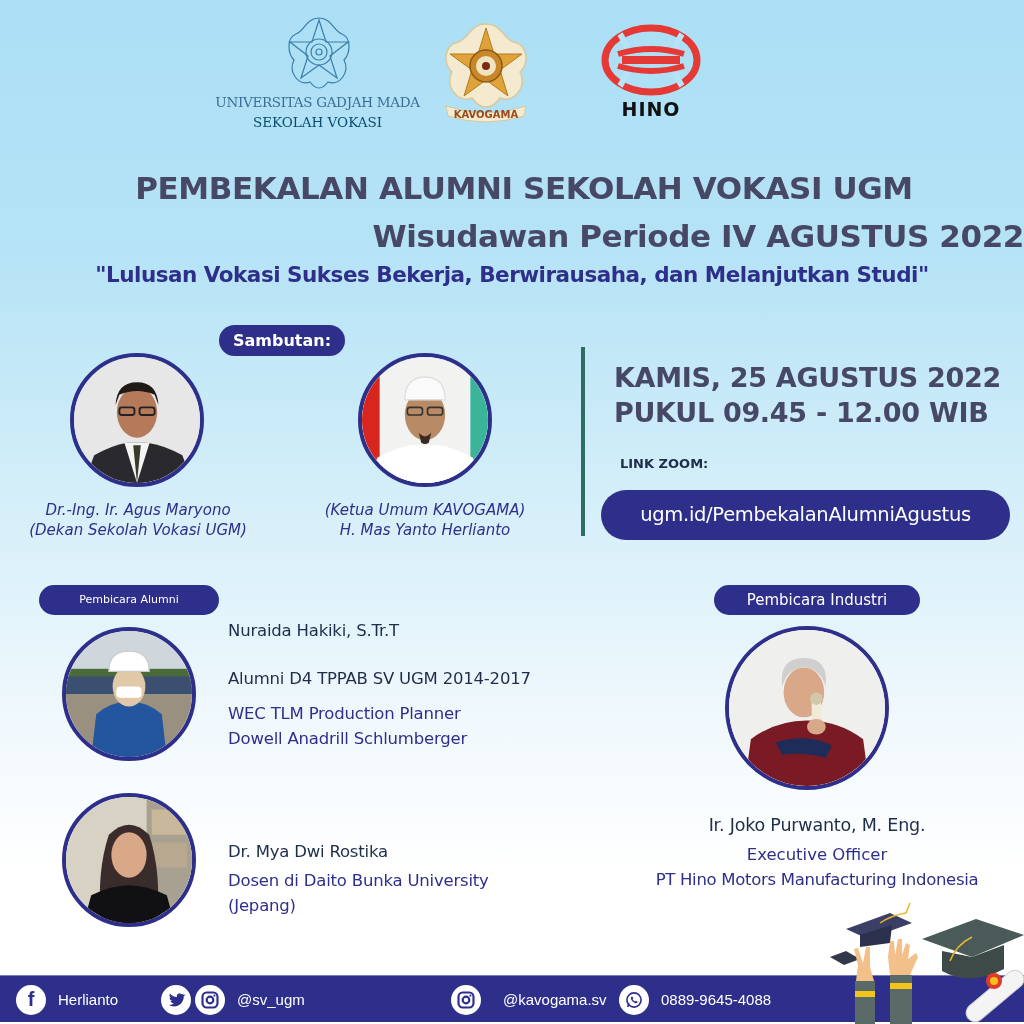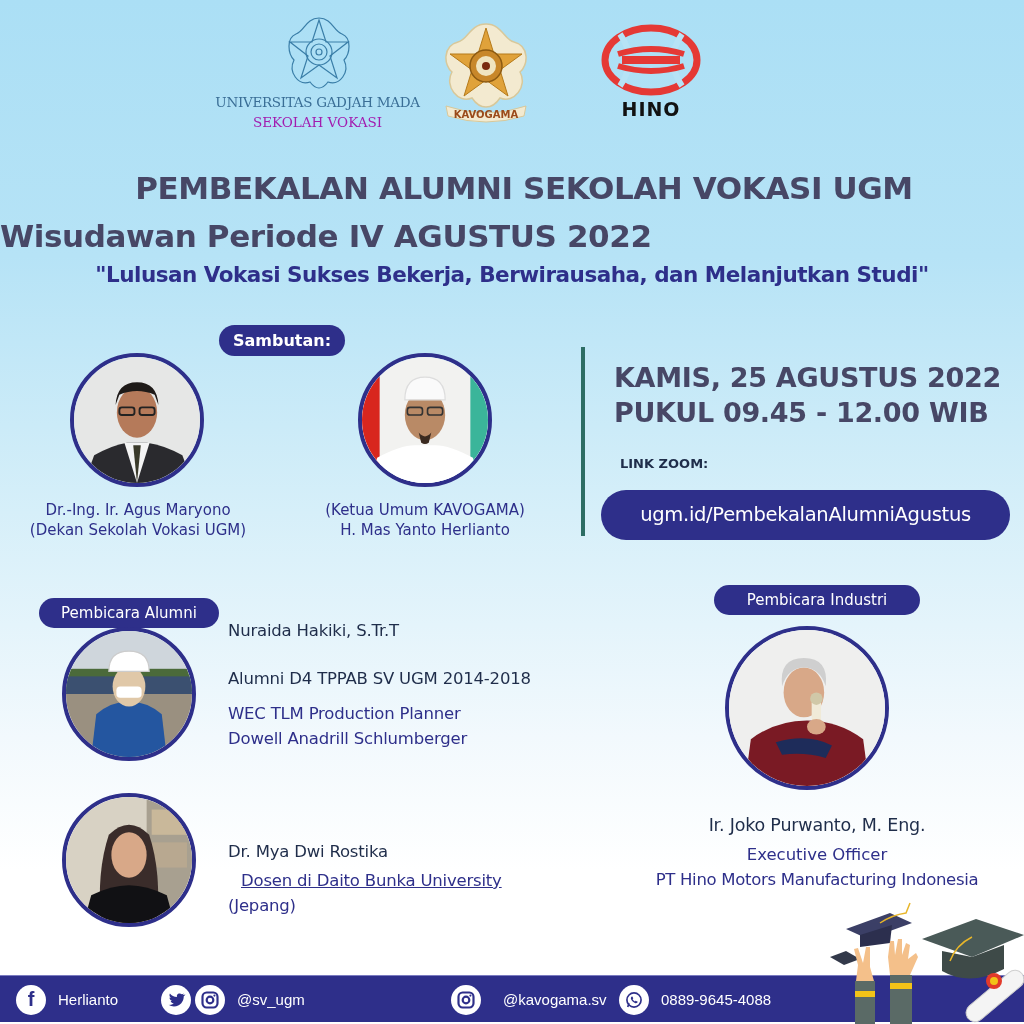--- a/index.html
+++ b/index.html
@@ -9,66 +9,66 @@
     font-family: "DejaVu Sans", sans-serif;
     background: linear-gradient(180deg, #abdff5 0%, #b6e3f6 25%, #d6eff9 50%, #f2f9fd 72%, #ffffff 85%, #ffffff 100%);
     color: #3f3f5f;
   }
   .abs { position: absolute; }
 
   
   .ugm-logo { left: 210px; top: 14px; width: 215px; height: 120px; text-align: center; }
   .ugm-emblem { position: absolute; left: 74px; top: 0; width: 70px; height: 80px; }
   .ugm-line1 { position: absolute; left: 0; top: 80px; width: 215px; font-family: "DejaVu Serif", serif; font-size: 13.5px; color: #3a6e96; letter-spacing: -0.3px; text-align: center; }
-  .ugm-line2 { position: absolute; left: 0; top: 100px; width: 215px; font-family: "DejaVu Serif", serif; font-size: 13.5px; color: #a21caf; text-align: center; }
+  .ugm-line2 { position: absolute; left: 0; top: 100px; width: 215px; font-family: "DejaVu Serif", serif; font-size: 13.5px; color: #0c4a6e; text-align: center; }
   .kavo-logo { left: 436px; top: 20px; width: 100px; height: 106px; }
   .hino-logo { left: 598px; top: 24px; width: 106px; height: 96px; }
   .hino-text { position: absolute; left: 0; top: 74px; width: 106px; text-align: center; font-family: "DejaVu Sans", sans-serif; font-weight: bold; font-size: 19px; letter-spacing: 1px; color: #111; }
 
   
   .title1 { left: 0; top: 170px; width: 1024px; text-align: center; font-size: 31px; font-weight: bold; color: #474766; letter-spacing: -0.4px; margin-left: 12px; }
-  .title2 { left: 0; top: 218px; width: 1024px; text-align: left; font-size: 31px; font-weight: bold; color: #474766; letter-spacing: -0.4px; }
+  .title2 { left: 0; top: 218px; width: 1024px; text-align: right; font-size: 31px; font-weight: bold; color: #474766; letter-spacing: -0.4px; }
   .tagline { left: 0; top: 262px; width: 1024px; text-align: center; font-size: 21.5px; color: #2e2f8a; letter-spacing: -0.5px; font-weight: bold; }
 
   
   .pill { background: #2e2f8a; color: #fff; border-radius: 18px; text-align: center; font-weight: bold; }
   .pill-sambutan { left: 219px; top: 325px; width: 126px; height: 31px; font-size: 16px; line-height: 31px; }
-  .pill-alumni { left: 39px; top: 585px; width: 180px; height: 30px; font-size: 15px; line-height: 30px; font-weight: normal; margin-top: 13px; }
+  .pill-alumni { left: 39px; top: 585px; width: 180px; height: 30px; font-size: 11px; line-height: 30px; font-weight: normal; }
   .pill-industri { left: 714px; top: 585px; width: 206px; height: 30px; font-size: 15px; line-height: 30px; font-weight: normal; }
 
   
   .avatar { border-radius: 50%; border: 4px solid #2e2f8a; overflow: hidden; }
   .avatar svg { width: 100%; height: 100%; display: block; }
   .av-agus { left: 70px; top: 353px; width: 134px; height: 134px; }
   .av-mas { left: 358px; top: 353px; width: 134px; height: 134px; }
   .av-nuraida { left: 62px; top: 627px; width: 134px; height: 134px; }
   .av-mya { left: 62px; top: 793px; width: 134px; height: 134px; }
   .av-joko { left: 725px; top: 626px; width: 164px; height: 164px; }
 
   
-  .cap { font-size: 15px; color: #2e2f8a; text-align: center; line-height: 20px; }
+  .cap { font-size: 15px; color: #2e2f8a; text-align: center; line-height: 20px; font-style: italic; }
   .cap-agus { left: 0px; top: 500px; width: 276px; }
   .cap-mas { left: 290px; top: 500px; width: 270px; }
 
   
   .vbar { left: 581px; top: 347px; width: 4px; height: 189px; background: #2d6d64; }
   .date1 { left: 614px; top: 362px; font-size: 27px; font-weight: bold; color: #474766; letter-spacing: -0.3px; }
   .date2 { left: 614px; top: 397px; font-size: 27px; font-weight: bold; color: #474766; letter-spacing: -0.3px; }
   .linkzoom-label { left: 620px; top: 456px; font-size: 13px; font-weight: bold; color: #1f2d4a; }
   .link-pill { left: 601px; top: 490px; width: 409px; height: 50px; border-radius: 25px; background: #2e2f8a; color: #fff; font-size: 19.5px; line-height: 50px; text-align: center; letter-spacing: -0.3px; }
 
   
   .sp-name { font-size: 16.5px; color: #1f2d4a; line-height: 24px; letter-spacing: -0.2px; }
   .sp-role { font-size: 16.5px; color: #2e2f8a; line-height: 25px; letter-spacing: -0.2px; }
   .nur-name { left: 228px; top: 619px; }
   .nur-alumni { left: 228px; top: 667px; }
   .nur-role1 { left: 228px; top: 701px; }
   .nur-role2 { left: 228px; top: 726px; }
   .mya-name { left: 228px; top: 840px; }
-  .mya-role1 { left: 241px; top: 868px; text-decoration: underline; }
+  .mya-role1 { left: 228px; top: 868px; }
   .mya-role2 { left: 228px; top: 893px; }
 
   .joko-name { left: 610px; top: 815px; width: 414px; text-align: center; font-size: 17.5px; color: #1f2d4a; letter-spacing: -0.2px; }
   .joko-role1 { left: 610px; top: 845px; width: 414px; text-align: center; font-size: 16.5px; color: #2e2f8a; }
   .joko-role2 { left: 610px; top: 870px; width: 414px; text-align: center; font-size: 16.5px; color: #2e2f8a; letter-spacing: -0.3px; }
 
   
   .footer { left: 0; top: 975px; width: 1024px; height: 47px; background: #2e2f8a; border-top: 1px solid #7a7bc0; }
   .f-item { position: absolute; top: 0; height: 47px; display: flex; align-items: center; color: #fff; font-family: "Liberation Sans", sans-serif; font-size: 15px; }
   .f-icon { width: 30px; height: 30px; border-radius: 50%; background: #fff; display: flex; align-items: center; justify-content: center; color: #2e2f8a; font-weight: bold; font-family: "Liberation Sans", sans-serif; }
@@ -173,21 +173,21 @@
     <rect y="30" width="100" height="18" fill="#4b6a3a"></rect>
     <rect y="36" width="100" height="14" fill="#3b5070"></rect>
     <rect y="50" width="100" height="50" fill="#9a9080"></rect>
     <path d="M20 100 L24 66 Q36 56 50 56 Q64 56 76 66 L80 100 Z" fill="#2456a0"></path>
     <ellipse cx="50" cy="44" rx="13" ry="16" fill="#e0c8a8"></ellipse>
     <rect x="40" y="44" width="20" height="9" rx="3" fill="#ffffff"></rect>
     <path d="M34 32 Q34 16 50 16 Q66 16 66 32 Z" fill="#ffffff" stroke="#ccc"></path>
   </svg>
 </div>
 <div class="abs sp-name nur-name">Nuraida Hakiki, S.Tr.T</div>
-<div class="abs sp-name nur-alumni">Alumni D4 TPPAB SV UGM 2014-2018</div>
+<div class="abs sp-name nur-alumni">Alumni D4 TPPAB SV UGM 2014-2017</div>
 <div class="abs sp-role nur-role1">WEC TLM Production Planner</div>
 <div class="abs sp-role nur-role2">Dowell Anadrill Schlumberger</div>
 
 <div class="abs avatar av-mya">
   <svg viewBox="0 0 100 100" preserveAspectRatio="none">
     <rect width="100" height="100" fill="#d8d2c4"></rect>
     <rect x="64" y="0" width="36" height="100" fill="#a8a090"></rect>
     <rect x="68" y="10" width="28" height="20" fill="#c9b89a"></rect>
     <rect x="68" y="36" width="28" height="20" fill="#b8a890"></rect>
     <path d="M28 100 Q24 60 34 30 Q50 14 66 30 Q76 60 72 100 Z" fill="#3a2c2a"></path>

